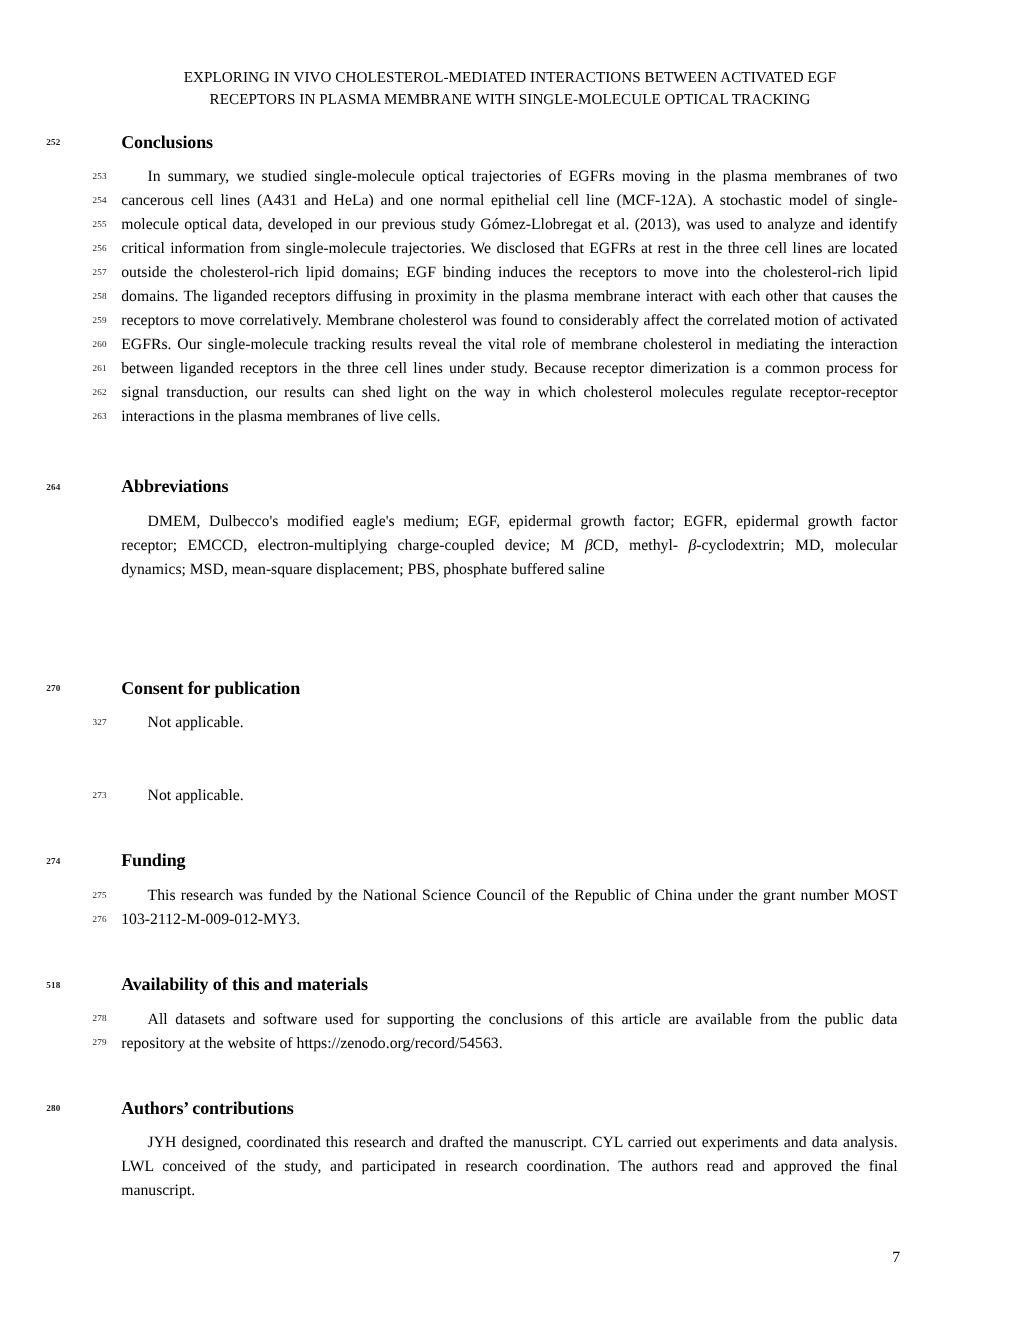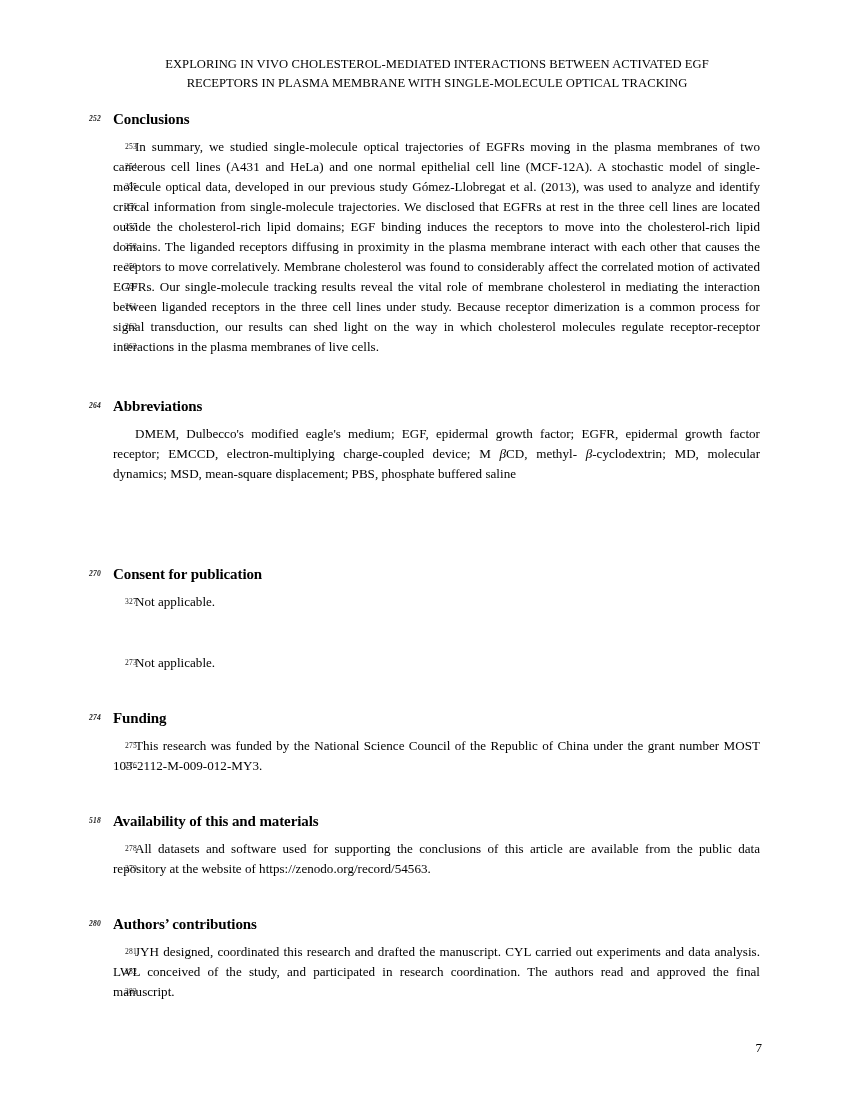--- a/index.html
+++ b/index.html
@@ -11,21 +11,21 @@
     width: 850px;
     height: 1100px;
     position: relative;
     font-family: "Liberation Serif", "DejaVu Serif", serif;
     color: #000000;
     overflow: hidden;
   }
 
   .page {
     position: absolute;
-    left: 12px; top: 0;
+    left: 0; top: 0;
     width: 790px;
     height: 1100px;
   }
 
   
   .running-head {
     position: absolute;
     left: 100px;
     top: 55px;
     width: 650px;
@@ -72,39 +72,37 @@
   .lineno-stack {
     position: absolute;
     left: 0;
     top: 0;
     width: 89px;
     text-align: right;
     font-size: 7.6px;
     color: #1a1a1a;
     letter-spacing: 0.2px;
     pointer-events: none;
-    margin-left: 36px;
   }
   .lineno-stack span {
     display: block;
     height: 20px;
     line-height: 20px;
   }
   .lineno-heading {
     position: absolute;
     left: 0;
     top: 0;
     width: 89px;
-    text-align: right;
+    text-align: center;
     font-size: 7.6px;
     line-height: 22px;
     color: #1a1a1a;
     letter-spacing: 0.2px;
     pointer-events: none;
-    font-style: italic;
   }
   .gap-after-head { height: 7px; }
   .gap-section { height: 38px; }
   .gap-section-sm { height: 34px; }
 
   .beta { font-style: italic; font-family: "Liberation Serif", "DejaVu Serif", serif; }
 
   .page-number {
     position: absolute;
     left: 0;
@@ -234,25 +232,20 @@
 
     <div class="gap-section-sm"></div>
 
     <div class="sec">
       <h2 class="heading">
         <span class="lineno-heading">280</span>
         <span>Authors’ contributions</span>
       </h2>
       <div class="gap-after-head"></div>
       <p class="para indent">
-        <span class="lineno-stack">
-            <span>281</span>
-            <span>282</span>
-            <span>283</span>
-          </span>
         <span>JYH designed, coordinated this research and drafted the manuscript. CYL carried out experiments and data analysis. LWL conceived of the study, and participated in research coordination. The authors read and approved the final manuscript.</span>
       </p>
     </div>
 
   </div>
 
   <div class="page-number">7</div>
 
 </div>
 

